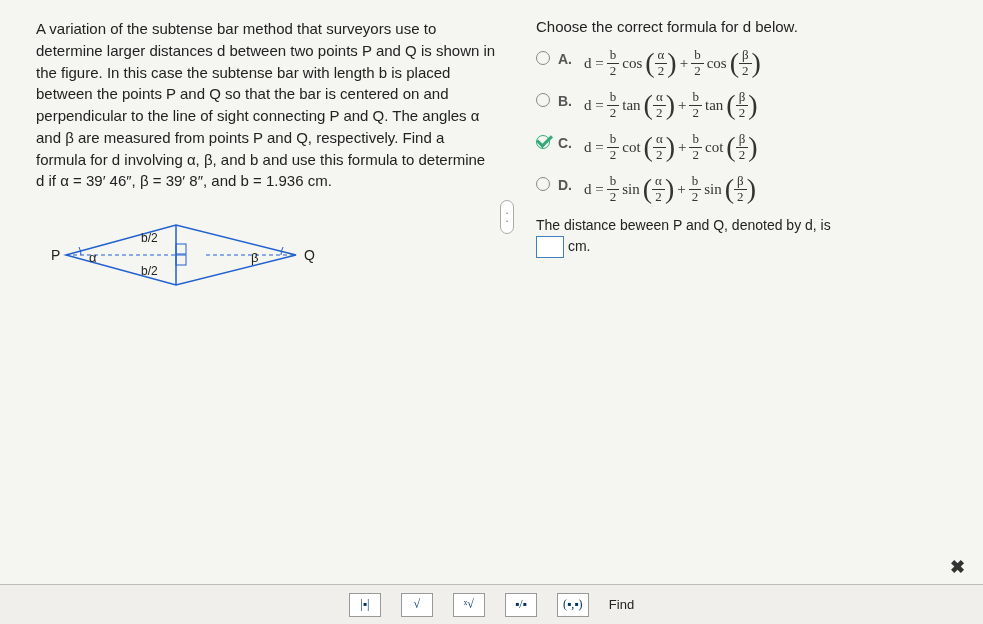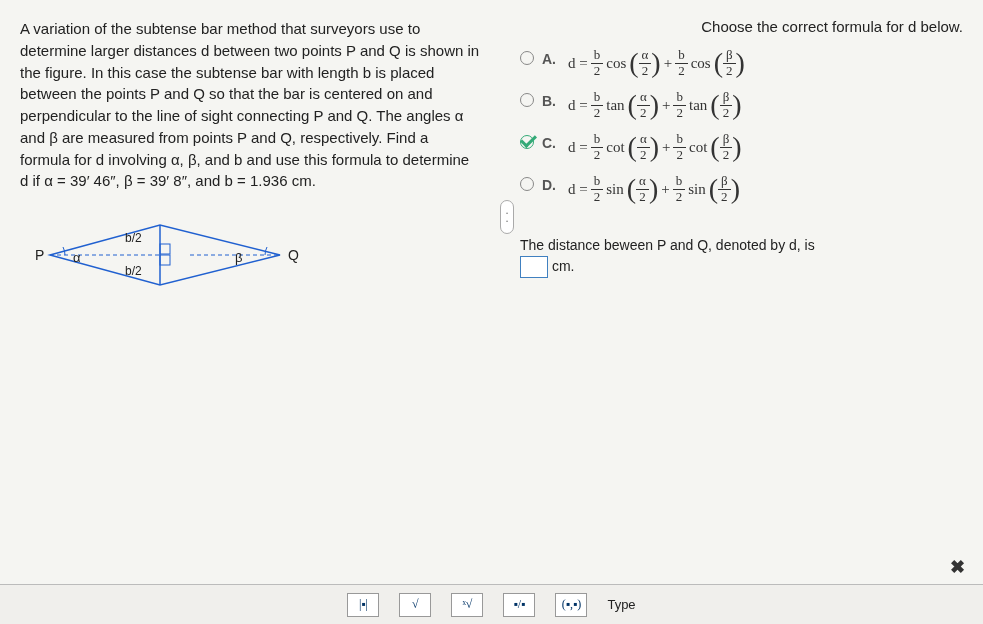--- a/index.html
+++ b/index.html
@@ -7,36 +7,35 @@
     width: 983px;
     height: 624px;
     font-family: Arial, sans-serif;
     background: #f5f5f2;
     color: #333;
     position: relative;
     overflow: hidden;
   }
   .main-container {
     display: flex;
-    padding: 18px 20px 10px 20px;
+    padding: 18px 20px 10px 36px;
     gap: 40px;
     height: 580px;
   }
   .left-col { width: 460px; }
   .right-col { flex: 1; }
   .question-text {
     font-size: 15px;
     line-height: 1.45;
     color: #222;
   }
   .prompt-text {
     font-size: 15px;
     color: #222;
     margin-bottom: 12px;
-    text-align: right;
   }
   .option-row {
     display: flex;
     align-items: flex-start;
     margin-bottom: 10px;
     gap: 8px;
   }
   .radio {
     width: 14px;
     height: 14px;
@@ -89,21 +88,21 @@
   .paren-frac {
     display: inline-flex;
     align-items: center;
   }
   .paren-frac::before { content: "("; font-size: 28px; font-family: 'Times New Roman'; }
   .paren-frac::after { content: ")"; font-size: 28px; font-family: 'Times New Roman'; }
   .answer-text {
     font-size: 14px;
     line-height: 1.5;
     color: #222;
-    margin-top: 30px;
+    margin-top: 10px;
   }
   .answer-input {
     display: inline-block;
     width: 28px;
     height: 22px;
     border: 1.5px solid #4080c0;
     background: #fff;
     vertical-align: middle;
   }
   .figure {
@@ -332,15 +331,15 @@
 
 <div class="close-x">✖</div>
 
 <div class="bottom-bar">
   <div style="flex:1"></div>
   <div class="tool-btn">|▪|</div>
   <div class="tool-btn">√</div>
   <div class="tool-btn">ˣ√</div>
   <div class="tool-btn">▪/▪</div>
   <div class="tool-btn">(▪,▪)</div>
-  <div class="more-btn">Type</div>
+  <div class="more-btn">Find</div>
   <div style="flex:1"></div>
 </div>
 
 </body></html>

